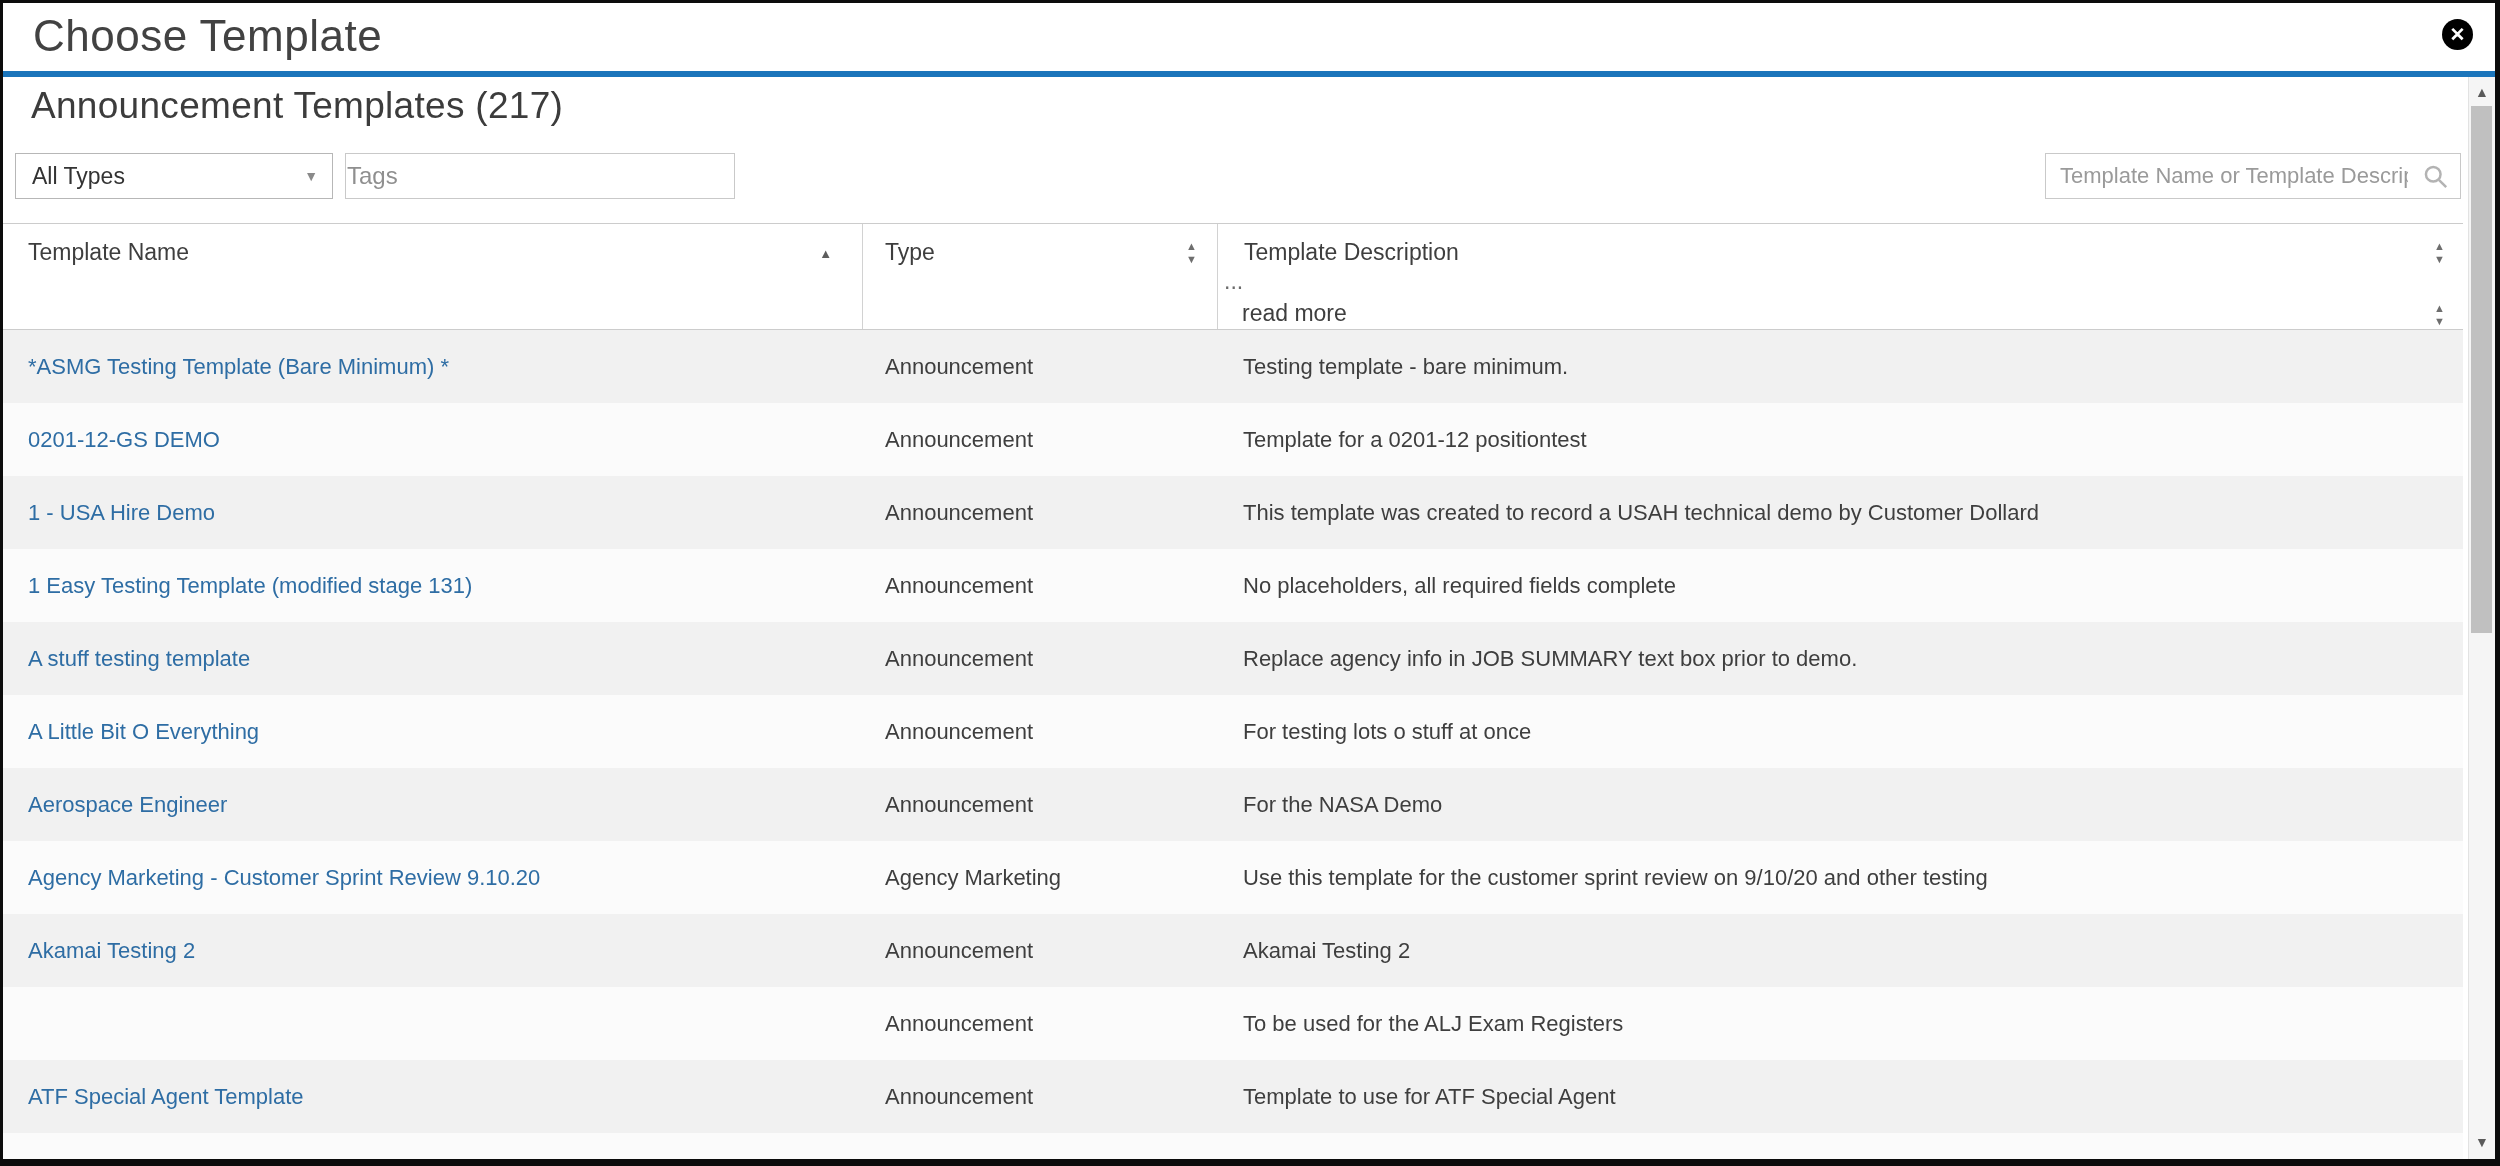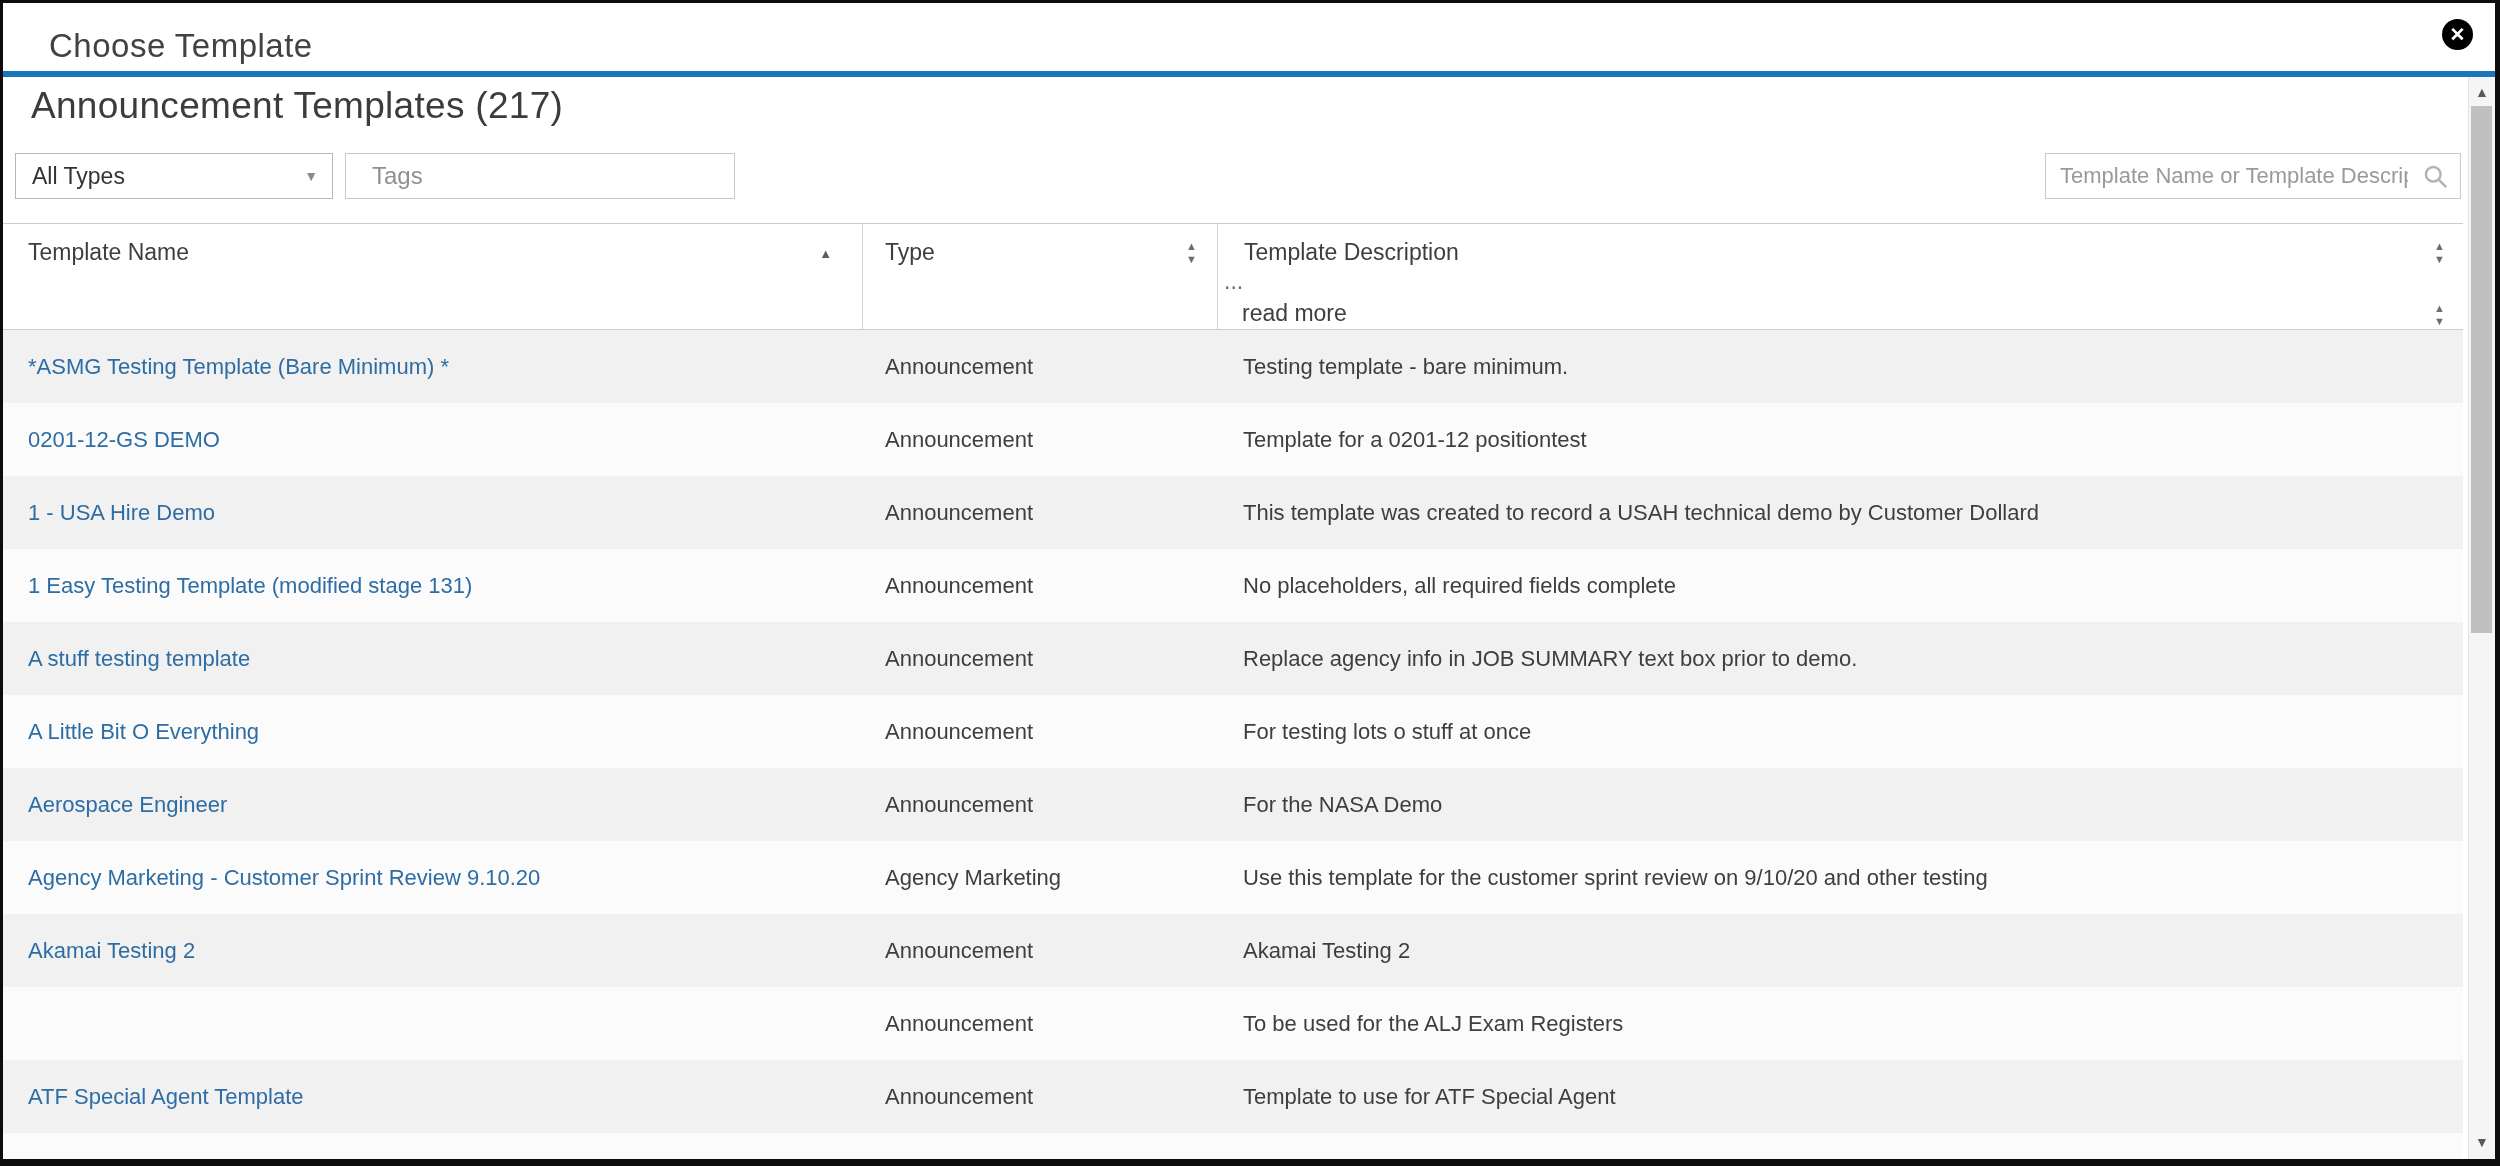--- a/index.html
+++ b/index.html
@@ -16,22 +16,22 @@
 
   .modal{
     position:relative;width:2500px;height:1166px;background:#fff;
     border:3px solid #0c0c0c;border-right-width:5px;border-bottom-width:7px;
     overflow:hidden;
   }
 
   
   .titlebar{position:absolute;top:0;left:0;right:0;height:68px;background:#fff;}
   .dialog-title{
-    position:absolute;left:30px;top:8px;margin:16px;
-    font-size:33px;font-weight:400;color:#424242;letter-spacing:.5px;
+    position:absolute;left:30px;top:8px;margin:0;
+    font-size:44px;font-weight:400;color:#424242;letter-spacing:.5px;
   }
   .close-btn{
     position:absolute;top:16px;right:22px;width:31px;height:31px;
     border:none;border-radius:50%;background:#000;color:#fff;
     display:flex;align-items:center;justify-content:center;
     font-size:19px;font-weight:bold;cursor:pointer;padding:0;
     font-family:"Liberation Sans",sans-serif;
   }
   .accent-line{position:absolute;top:68px;left:0;right:0;height:6px;background:var(--accent);}
 
@@ -44,21 +44,21 @@
   
   .type-select{
     position:absolute;left:12px;top:150px;width:318px;height:46px;
     border:1px solid #b7b7b7;background:#fff;
     display:flex;align-items:center;justify-content:space-between;
     padding:0 14px 0 16px;font-size:23px;color:#333;cursor:pointer;
   }
   .type-select .chev{font-size:14px;color:#8a8a8a;}
   .tags-input{
     position:absolute;left:342px;top:150px;width:390px;height:46px;
-    border:1px solid #c9c9c9;padding:0 26px;font-size:24px;color:#333;
+    border:1px solid #c9c9c9;padding:0 1px;font-size:24px;color:#333;
     font-family:"Liberation Sans",sans-serif;outline:none;
   }
   .tags-input::placeholder{color:#8f8f8f;}
   .search-wrap{position:absolute;left:2042px;top:150px;width:416px;height:46px;}
   .search-input{
     width:100%;height:100%;border:1px solid #c9c9c9;padding:0 52px 0 14px;
     font-size:22px;color:#333;font-family:"Liberation Sans",sans-serif;outline:none;
   }
   .search-input::placeholder{color:#9a9a9a;}
   .search-icon{position:absolute;right:12px;top:10px;}

